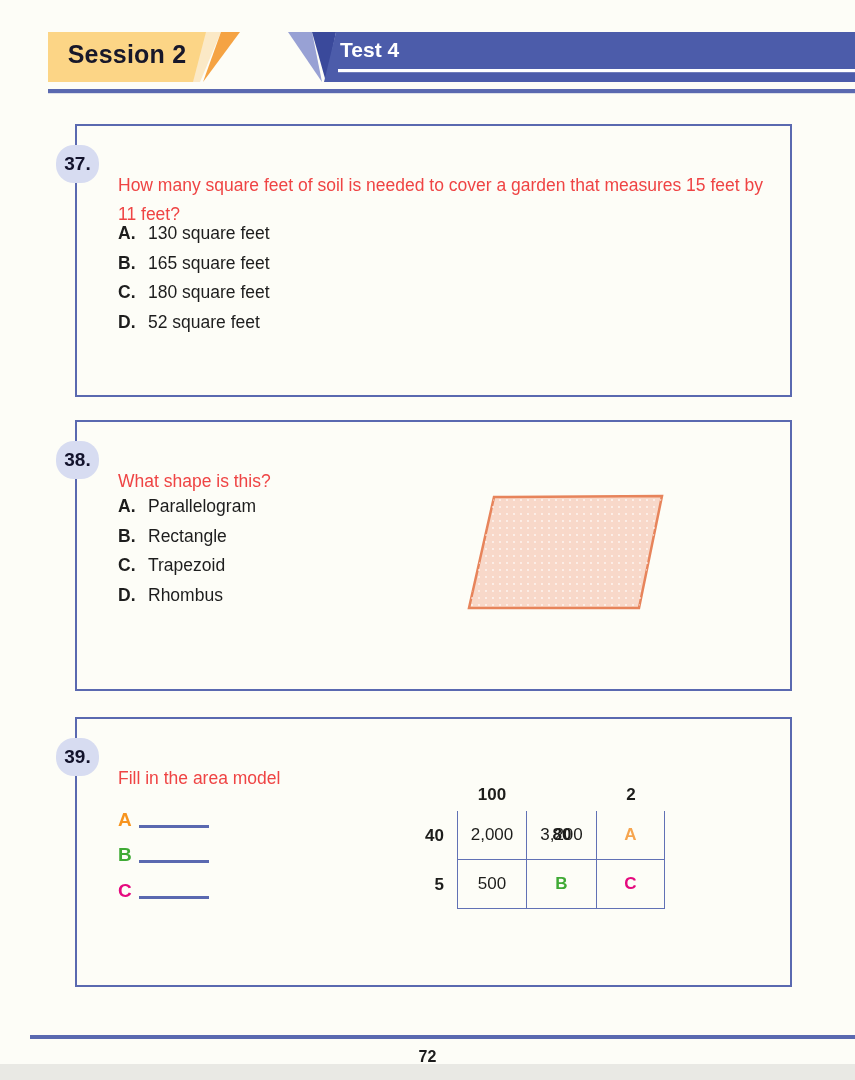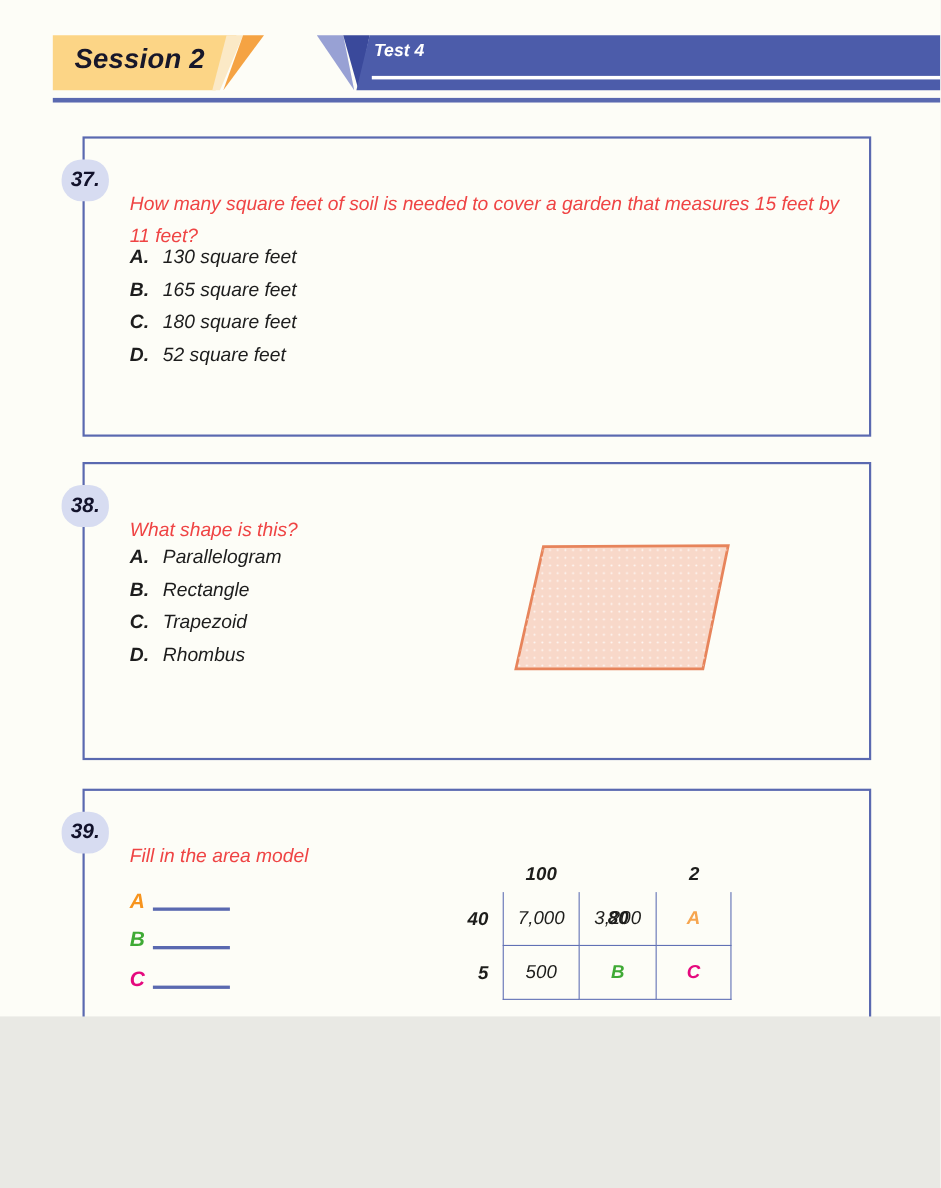--- a/index.html
+++ b/index.html
@@ -2,37 +2,36 @@
 <html><head>
 <meta charset="utf-8">
 <style>
   html,body { margin:0; padding:0; }
   body {
     background:#e9e9e4;
     font-family:"Liberation Sans", sans-serif;
   }
   .page {
     position:relative;
-    width:855px; height:924px;
+    width:855px; height:1064px;
     margin:0 auto;
     background:#fdfdf7;
     overflow:hidden;
-    font-style:italic;
   }
 
   
   .header-art { position:absolute; left:0; top:30px; }
   .session-label {
     position:absolute; left:62px; top:40px; width:130px;
     text-align:center; font-size:25px; font-weight:bold; color:#17172a;
     letter-spacing:0.2px;
   }
   .test-label {
     position:absolute; left:340px; top:38px;
-    font-size:16px; font-weight:bold; color:#ffffff;
+    font-size:21px; font-weight:bold; color:#ffffff;
   }
   .logo {
     position:absolute; left:229px; top:27px; width:72px;
     text-align:center;
   }
   .logo-text { margin-top:1px; font-size:9.5px; font-weight:bold; letter-spacing:0.6px; }
   .logo-text .argo { color:#2b3990; }
   .logo-text .prep { color:#f7941e; }
 
   
@@ -215,21 +214,21 @@
     </div>
 
     <div class="area-model">
       <div class="am-colheaders">
         <span>100</span>
         <span>80</span>
         <span>2</span>
       </div>
       <div class="am-grid">
         <div class="am-rowlabel am-row1">40</div>
-        <div class="am-cell first am-row1" style="color: rgb(29, 29, 27);">7,000</div>
+        <div class="am-cell first am-row1" style="color: rgb(29, 29, 27);">2,000</div>
         <div class="am-cell am-row1" style="color: rgb(29, 29, 27);">3,200</div>
         <div class="am-cell answer am-row1" style="color: rgb(246, 165, 79);">A</div>
 
         <div class="am-rowlabel">5</div>
         <div class="am-cell first" style="color: rgb(29, 29, 27);">500</div>
         <div class="am-cell answer" style="color: rgb(63, 170, 53);">B</div>
         <div class="am-cell answer" style="color: rgb(229, 9, 126);">C</div>
       </div>
     </div>
   </section>

